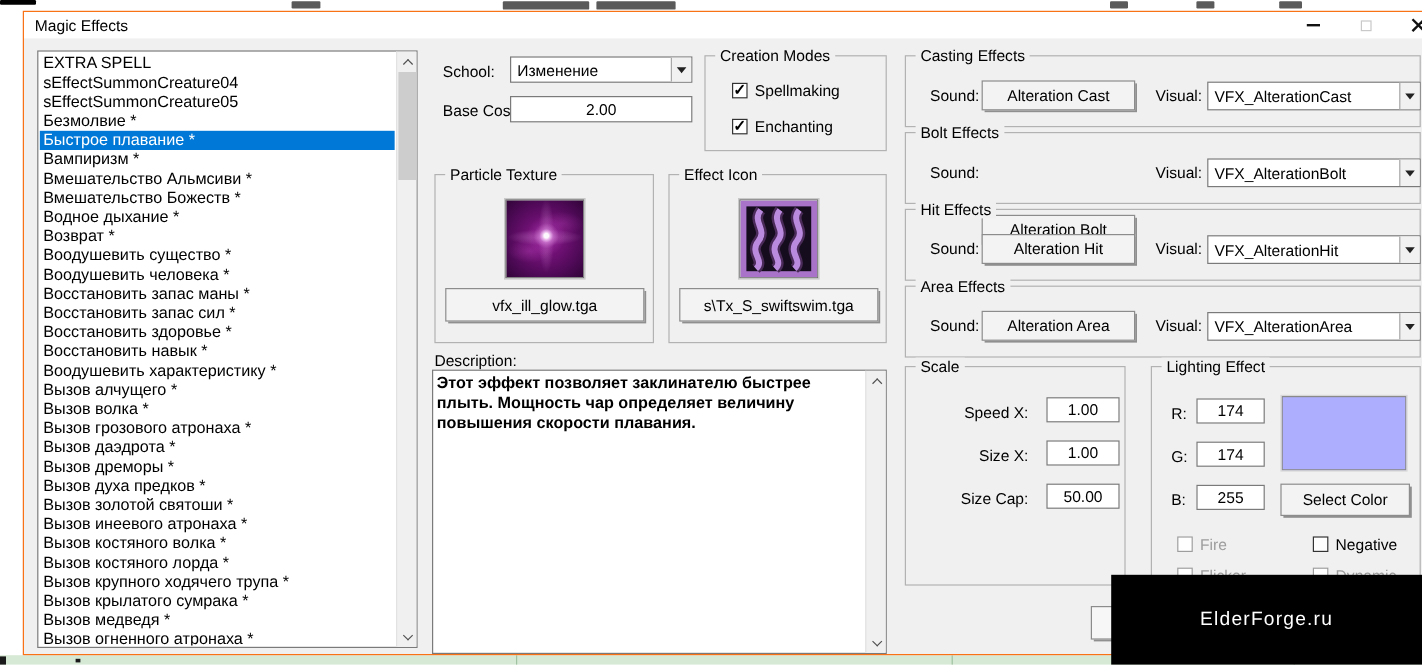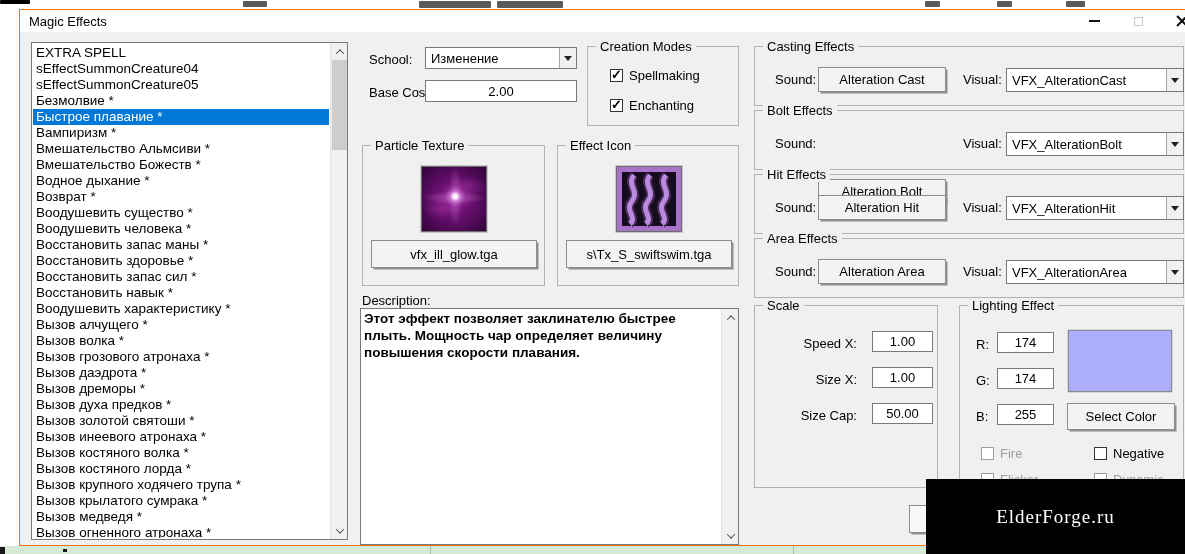--- a/index.html
+++ b/index.html
@@ -80,21 +80,21 @@
 
   
   .descbox { position:absolute; background:#fff; border:1px solid #7a7a7a; }
   .desc-text { position:absolute; left:3px; top:1px; right:22px; font-size:13.5px; line-height:17px; color:#000;font-weight:bold; }
 
   
   .swatch { position:absolute; border:1px solid #8a8a8a; outline:1px solid #d8d8d8; }
 
   
   .watermark { position:absolute; left:926px; top:479px; width:259px; height:75px; background:#000; z-index:50; display:flex; align-items:center; justify-content:center; }
-  .watermark span { color:#fff; font-family:Liberation Serif, serif; font-size:19px; letter-spacing:1px;text-align:right; }
+  .watermark span { color:#fff; font-family:Liberation Sans, sans-serif; font-size:16px; letter-spacing:1px;text-align:right; }
 
   .okbtn { z-index:10; }
 </style>
 </head>
 <body>
 
 <div class="stage">
 
   <div class="frag black" style="left:0;top:0;width:30px;height:4px;"></div>
   <div class="frag" style="left:243px;top:1px;width:24px;height:6px;"></div>
@@ -137,22 +137,22 @@
           <div class="list-item">Безмолвие *</div>
           <div class="list-item selected">Быстрое плавание *</div>
           <div class="list-item">Вампиризм *</div>
           <div class="list-item">Вмешательство Альмсиви *</div>
           <div class="list-item">Вмешательство Божеств *</div>
           <div class="list-item">Водное дыхание *</div>
           <div class="list-item">Возврат *</div>
           <div class="list-item">Воодушевить существо *</div>
           <div class="list-item">Воодушевить человека *</div>
           <div class="list-item">Восстановить запас маны *</div>
+          <div class="list-item">Восстановить запас сил *</div>
           <div class="list-item">Восстановить здоровье *</div>
-          <div class="list-item">Восстановить запас сил *</div>
           <div class="list-item">Восстановить навык *</div>
           <div class="list-item">Воодушевить характеристику *</div>
           <div class="list-item">Вызов алчущего *</div>
           <div class="list-item">Вызов волка *</div>
           <div class="list-item">Вызов грозового атронаха *</div>
           <div class="list-item">Вызов даэдрота *</div>
           <div class="list-item">Вызов дреморы *</div>
           <div class="list-item">Вызов духа предков *</div>
           <div class="list-item">Вызов золотой святоши *</div>
           <div class="list-item">Вызов инеевого атронаха *</div>

